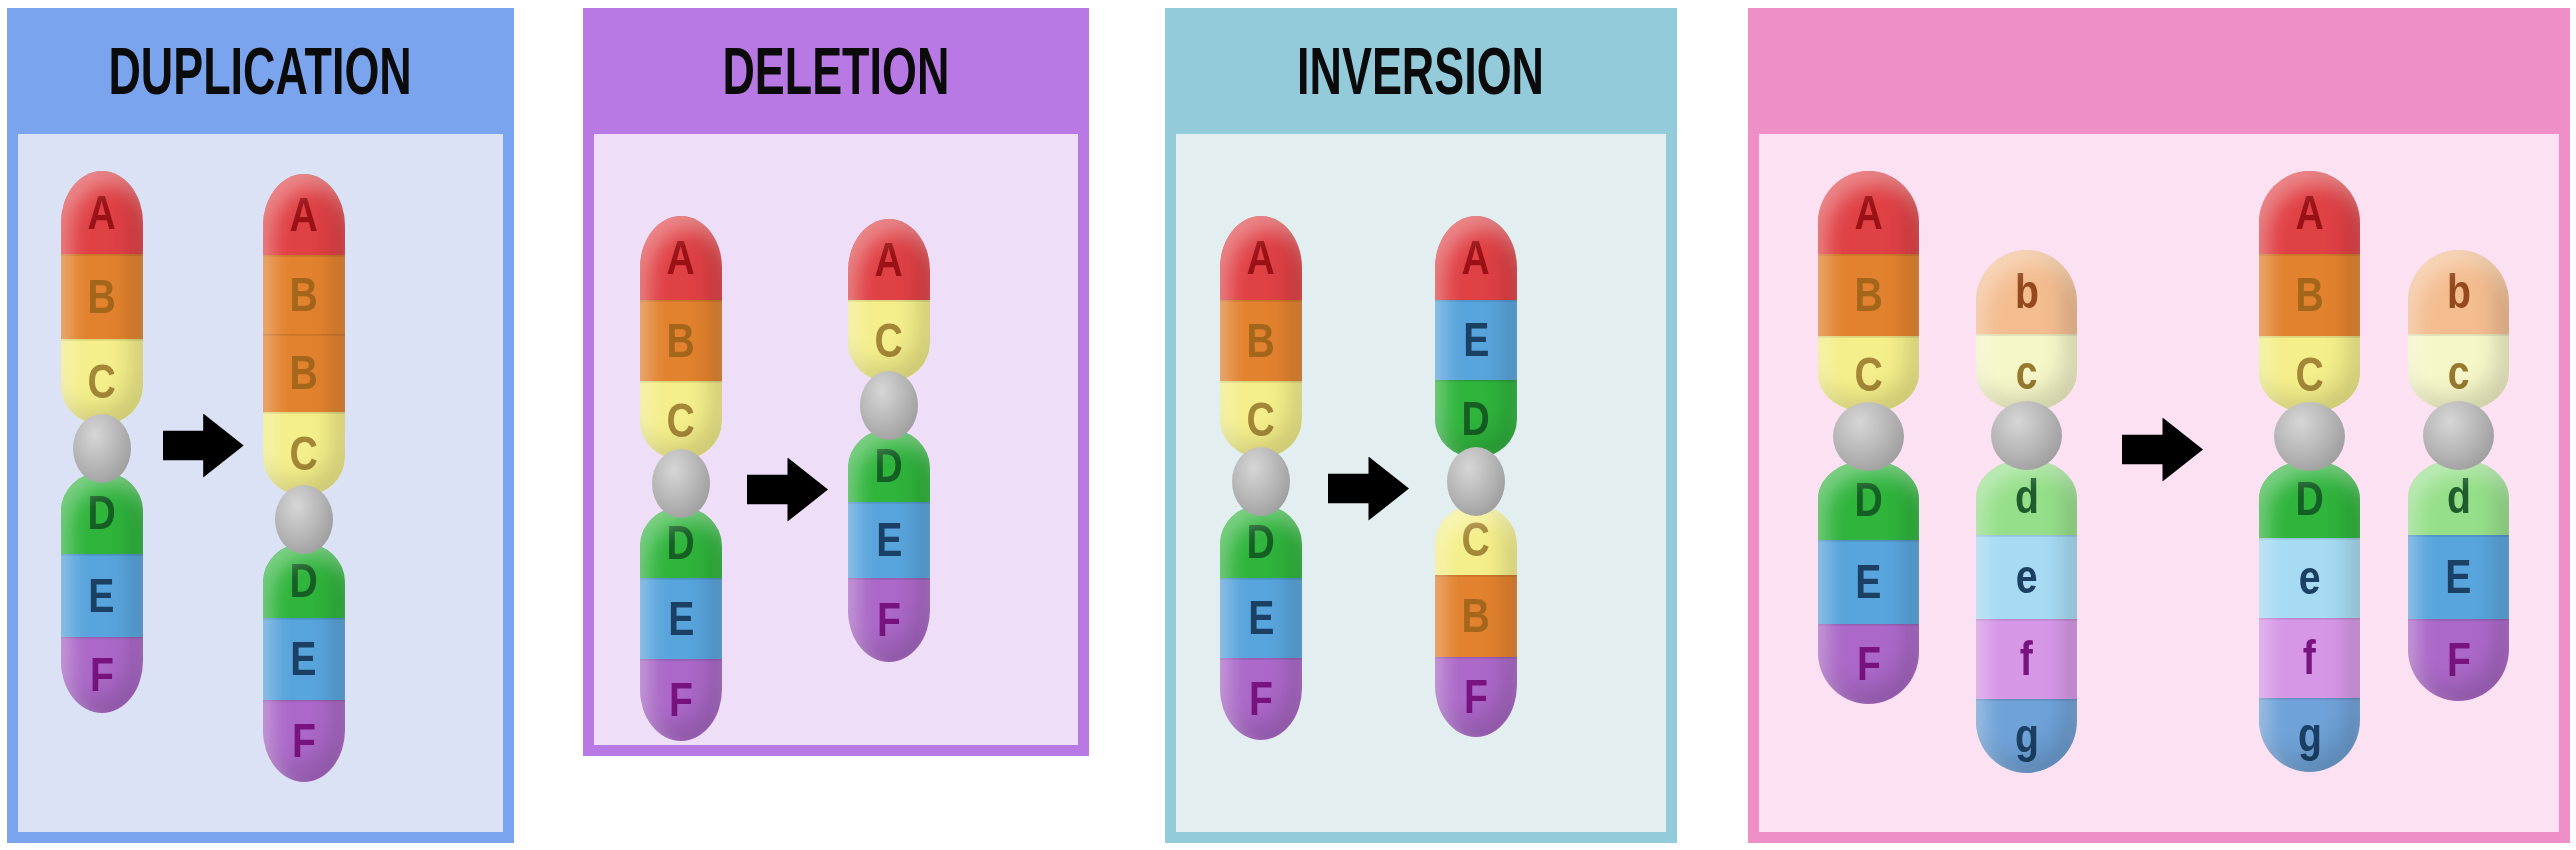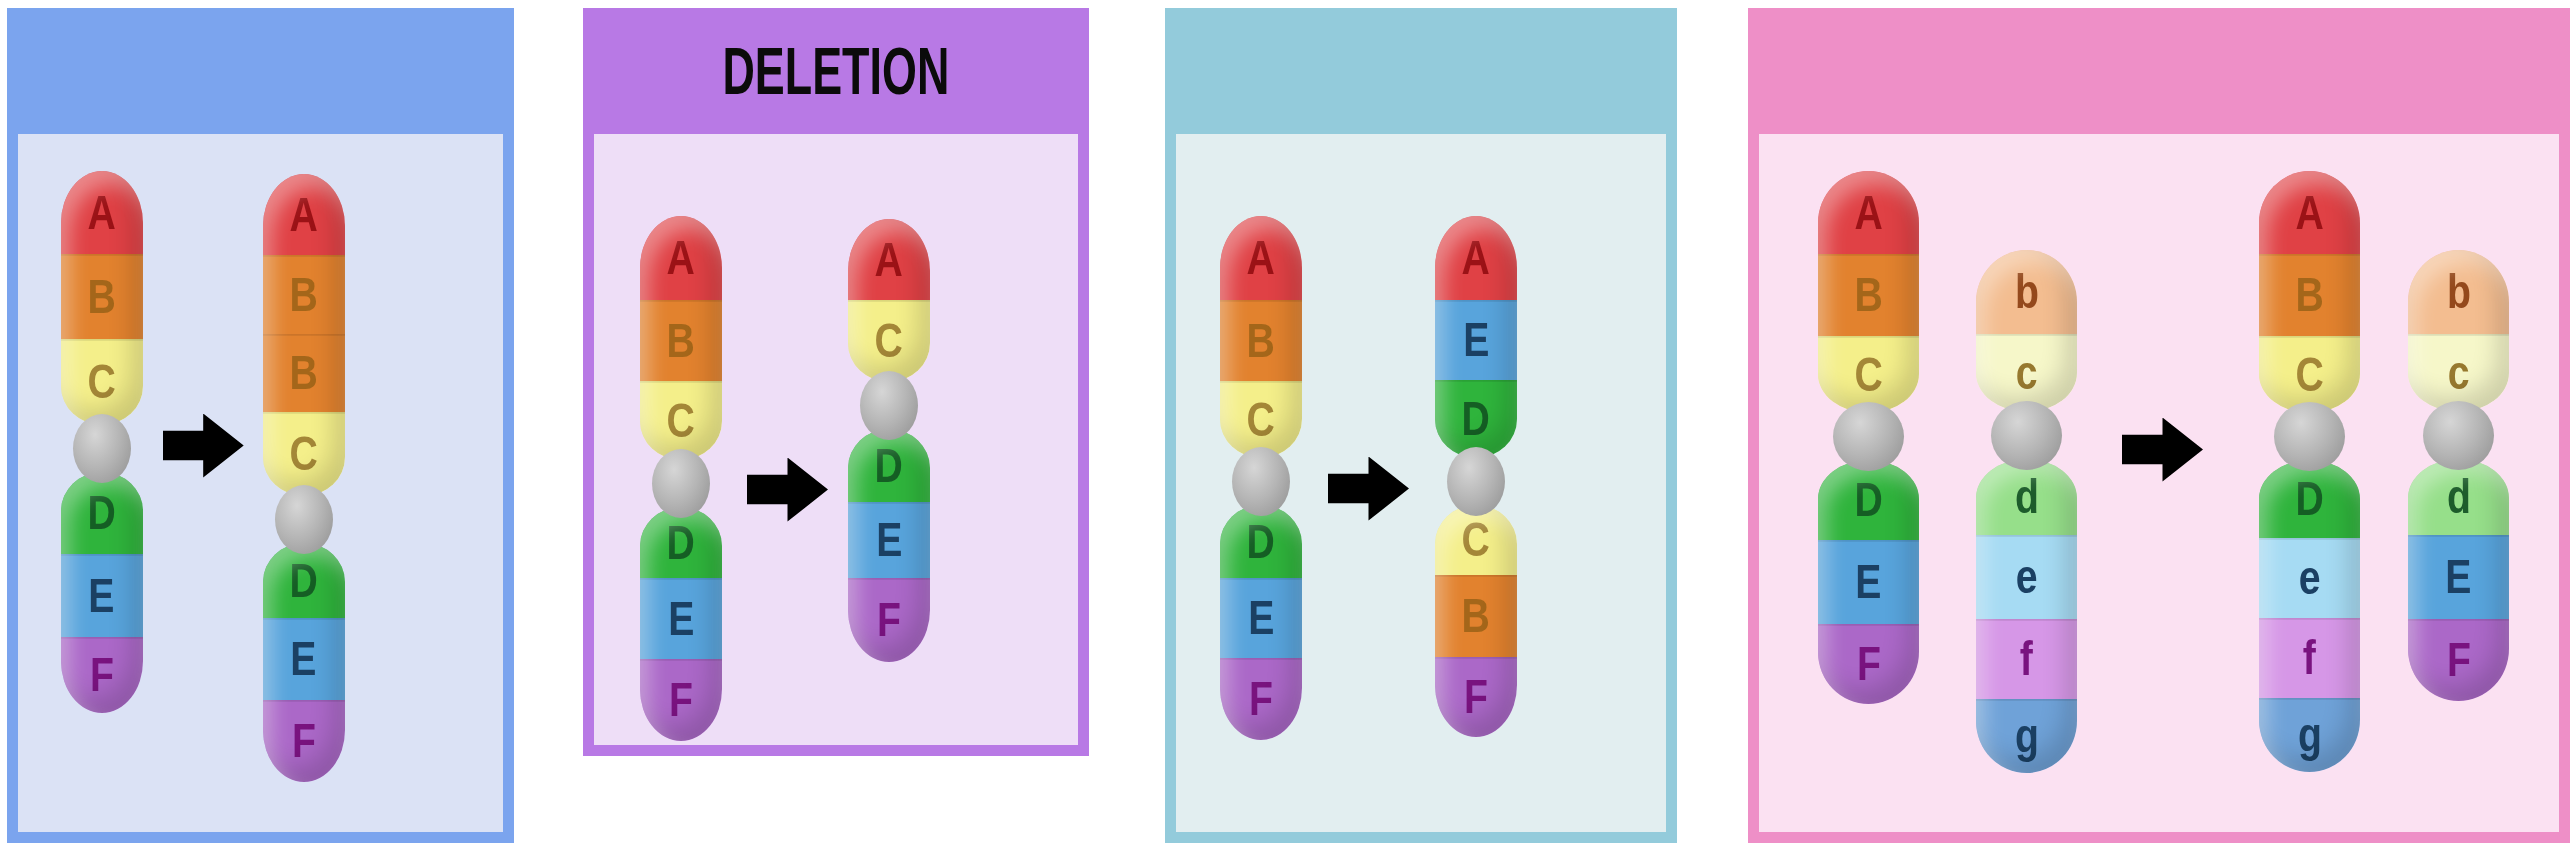--- a/index.html
+++ b/index.html
@@ -52,20 +52,23 @@
   .arrow{
     position:absolute;width:81px;height:64px;background:#000000;
     clip-path:polygon(0 27%, 50% 27%, 50% 0, 100% 50%, 50% 100%, 50% 73%, 0 73%);
   }
 </style>
 </head>
 <body>
 
 <div class="canvas">
     <section class="panel" style="left: 6.7px; top: 7.6px; width: 507px; height: 835px; background: rgb(123, 164, 238);">
+      <div class="panel-header">
+        <span class="panel-title-text">DUPLICATION</span>
+      </div>
       <div class="panel-body" style="background: rgb(219, 226, 245);"></div>
       <div class="chromosome" style="left: 54px; top: 163px; width: 82px;">
         <div class="arm top-arm" style="width: 82px;">
           <div class="segment" style="height: 83px; background: rgb(224, 65, 69); color: rgb(155, 18, 22);">
             <span class="seg-label">A</span>
           </div>
           <div class="segment" style="height: 85px; background: rgb(226, 130, 46); color: rgb(164, 102, 26);">
             <span class="seg-label">B</span>
           </div>
           <div class="segment" style="height: 86px; background: rgb(244, 239, 138); color: rgb(164, 135, 55);">
@@ -163,20 +166,23 @@
             <span class="seg-label">E</span>
           </div>
           <div class="segment" style="height: 84px; background: rgb(171, 104, 200); color: rgb(121, 19, 127);">
             <span class="seg-label">F</span>
           </div>
         </div>
       </div>
       <div class="arrow" style="background: rgb(0, 0, 0); left: 164px; top: 450px;"></div>
     </section>
     <section class="panel" style="left: 1165px; top: 7.6px; width: 512px; height: 835px; background: rgb(147, 203, 219);">
+      <div class="panel-header">
+        <span class="panel-title-text">INVERSION</span>
+      </div>
       <div class="panel-body" style="background: rgb(226, 238, 240);"></div>
       <div class="chromosome" style="left: 55px; top: 208px; width: 82px;">
         <div class="arm top-arm" style="width: 82px;">
           <div class="segment" style="height: 84px; background: rgb(224, 65, 69); color: rgb(155, 18, 22);">
             <span class="seg-label">A</span>
           </div>
           <div class="segment" style="height: 81px; background: rgb(226, 130, 46); color: rgb(164, 102, 26);">
             <span class="seg-label">B</span>
           </div>
           <div class="segment" style="height: 77px; background: rgb(244, 239, 138); color: rgb(164, 135, 55);">

